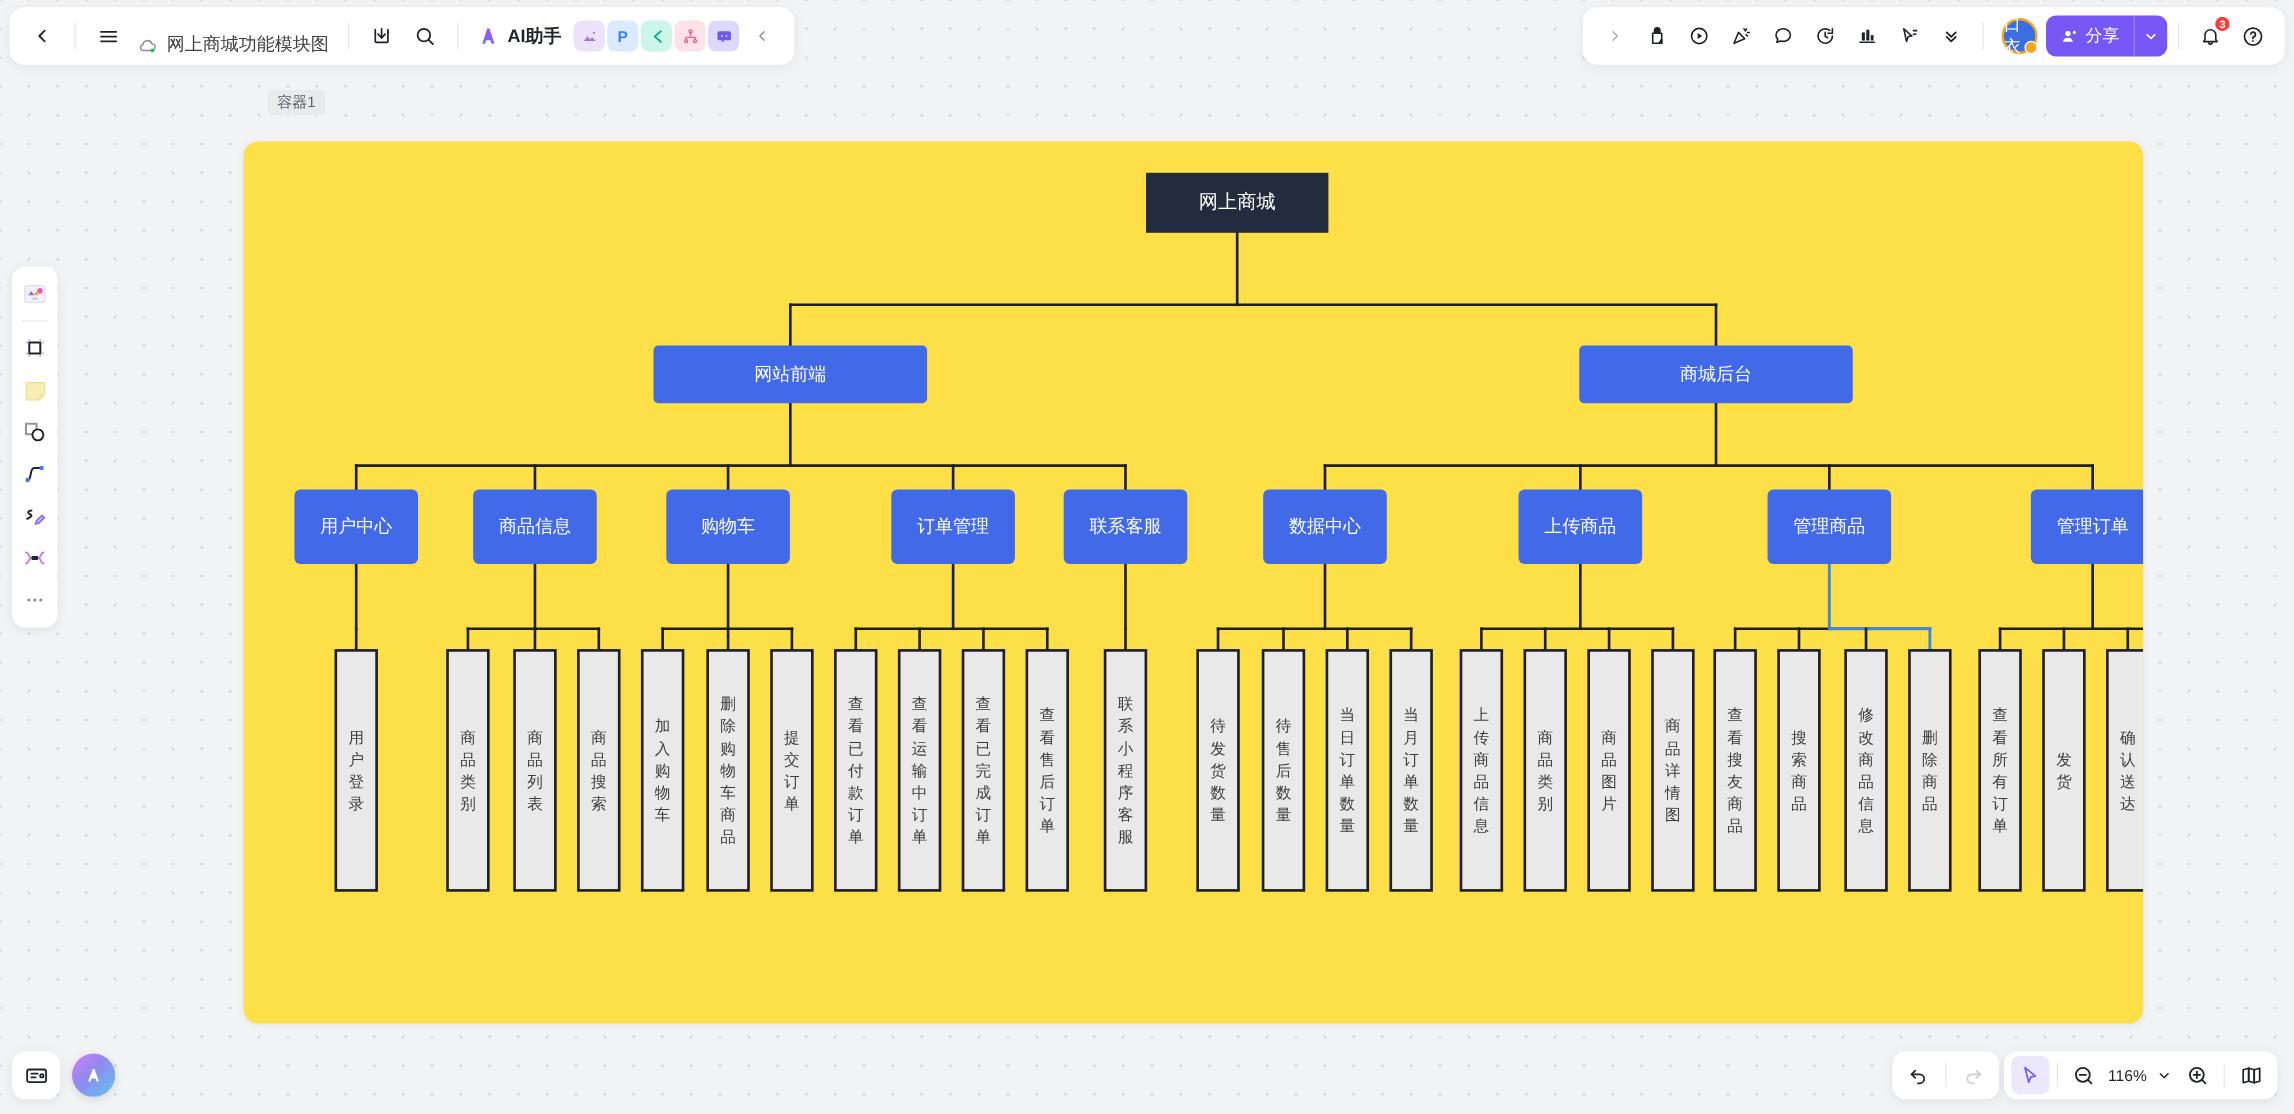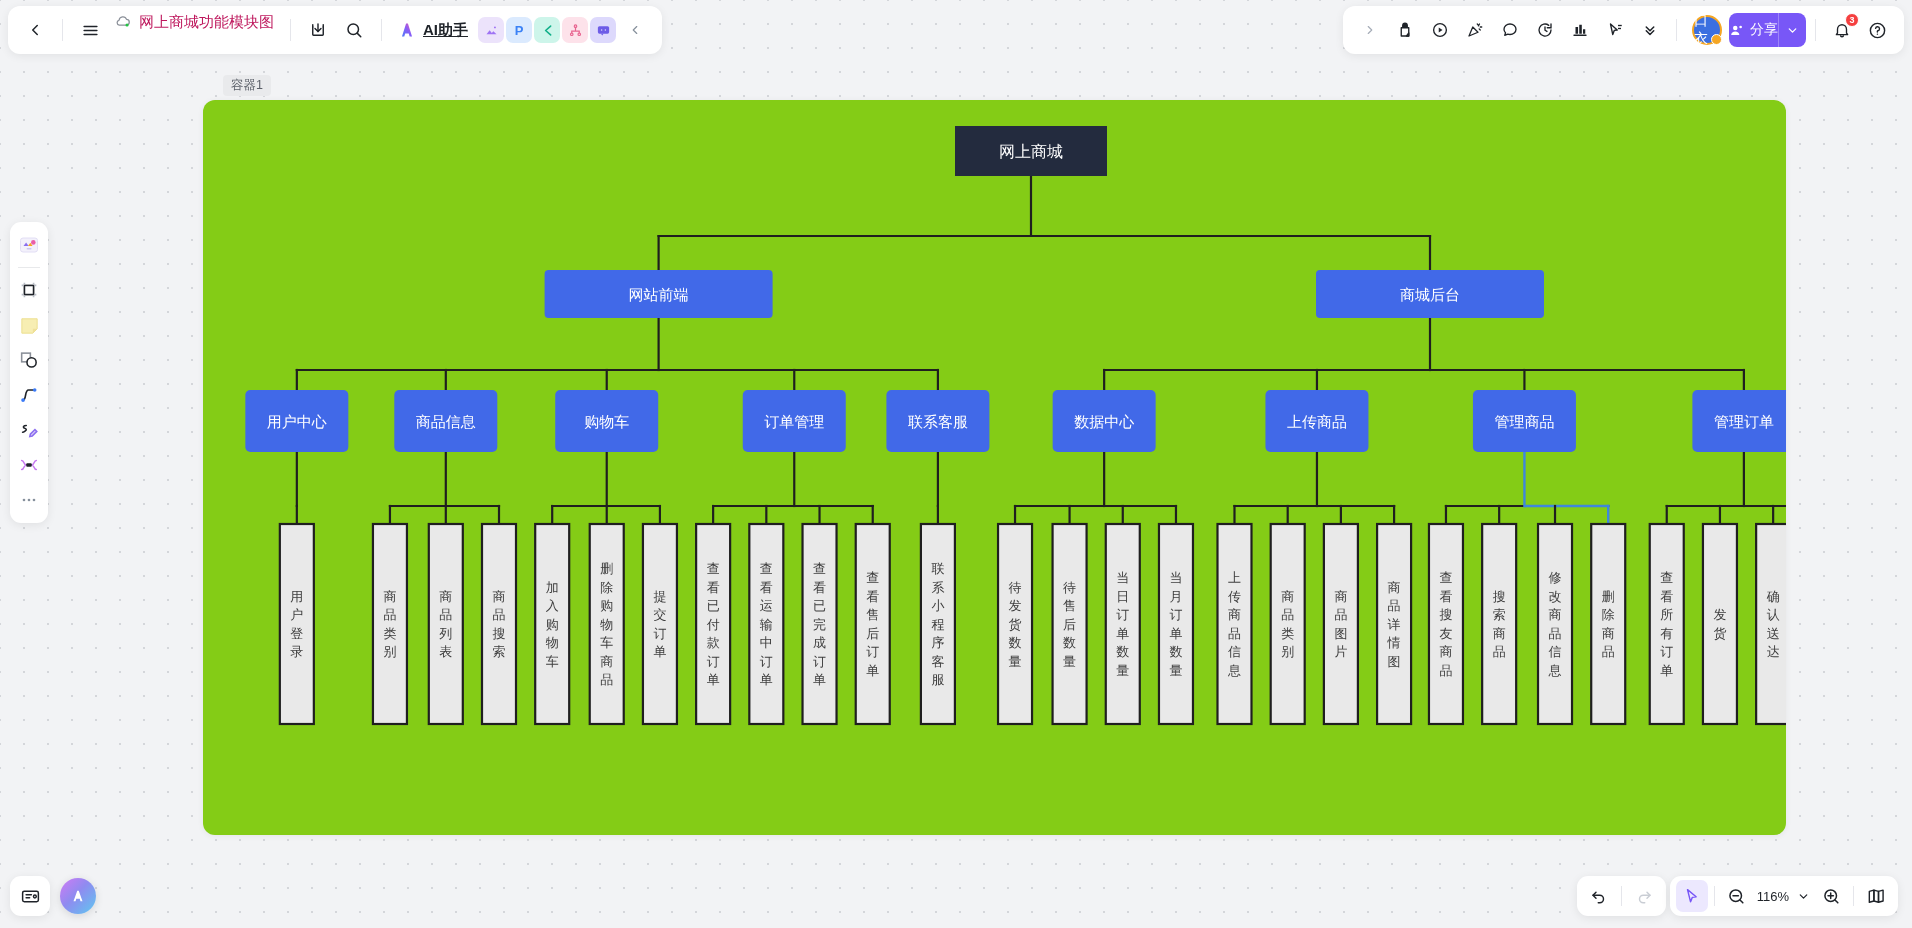--- a/index.html
+++ b/index.html
@@ -29,30 +29,29 @@
     padding: 0 10px; gap: 2px;
     z-index: 30;
   }
   .tb-btn {
     width: 34px; height: 34px; border-radius: 8px;
     display: flex; align-items: center; justify-content: center;
     cursor: pointer; color: #1f2329; flex: none;
   }
   .tb-sep { width: 1px; height: 22px; background: #e5e6eb; margin: 0 8px; flex:none; }
   .doc-title {
-    display: flex; align-items: flex-start; gap: 7px;
-    font-size: 15px; color: #be185d; white-space: nowrap;
+    display: flex; align-items: flex-end; gap: 7px;
+    font-size: 15px; color: #404040; white-space: nowrap;
     padding: 0 6px; cursor: pointer; height: 34px; border-radius:8px;
   }
   .ai-btn {
     display: flex; align-items: center; gap: 5px;
     font-size: 15px; font-weight: 700; color: #1f2329;
     padding: 0 8px 0 4px; height: 34px; border-radius: 8px; cursor: pointer;
     white-space: nowrap;
-    text-decoration: underline;
   }
   .sq-icon {
     width: 26px; height: 26px; border-radius: 7px; flex: none;
     display: flex; align-items: center; justify-content: center;
     font-size: 13px; font-weight: 700; cursor: pointer;
   }
 
   .topbar-right {
     position: absolute; right: 8px; top: 6px; height: 48px;
     display: flex; align-items: center;
@@ -69,21 +68,21 @@
   }
   .avatar-ring::after {
     content:''; position:absolute; right:-2px; bottom:-2px;
     width:9px;height:9px;border-radius:50%;background:#f5a623;border:1.5px solid #fff;
   }
   .share-btn {
     display: flex; align-items: center; height: 34px;
     background: #7857f7; color: #fff; border-radius: 8px;
     font-size: 14px; cursor: pointer; overflow: hidden; flex: none;
   }
-  .share-main { display:flex; align-items:center; gap:6px; padding: 0 0; height:100%;justify-content:center; }
+  .share-main { display:flex; align-items:center; gap:6px; padding: 0 12px; height:100%;justify-content:center; }
   .share-caret { display:flex; align-items:center; justify-content:center; width:28px; height:100%; border-left:1px solid rgba(255,255,255,.28); }
   .bell-wrap { position: relative; }
   .badge {
     position: absolute; top: 0px; right: 0px;
     background: #f53f3f; color: #fff; font-size: 9px; line-height: 13px;
     min-width: 14px; height: 14px; border-radius: 7px; text-align: center;
     padding: 0 3px; font-weight: 700; border: 1.5px solid #fff;
   }
 
   
@@ -135,23 +134,23 @@
   .br-sep { width:1px; height:20px; background:#e5e6eb; margin: 0 4px; }
   .zoom-val { font-size: 13px; color:#1f2329; padding: 0 2px; cursor:pointer; }
 
   
   .frame-label {
     position: absolute; left: 203px; top: 75px;
     background: #e9eaec; color: #5a5f68; font-size: 12.5px;
     padding: 2px 8px; border-radius: 4px; z-index: 12; margin-left: 20px;
   }
   .frame {
-    position: absolute; left: 203px; top: 100px;
+    position: absolute; left: 203px; top: 118px;
     width: 1583px; height: 735px;
-    background: #84cc16; border-radius: 12px;
+    background: #fde047; border-radius: 12px;
     box-shadow: 0 1px 6px rgba(0,0,0,.06);
     z-index: 10; overflow: hidden;
   }
   .frame svg { display: block; }
 </style>
 </head>
 <body>
 
 <div id="app">
   <div class="canvas-bg"></div>

